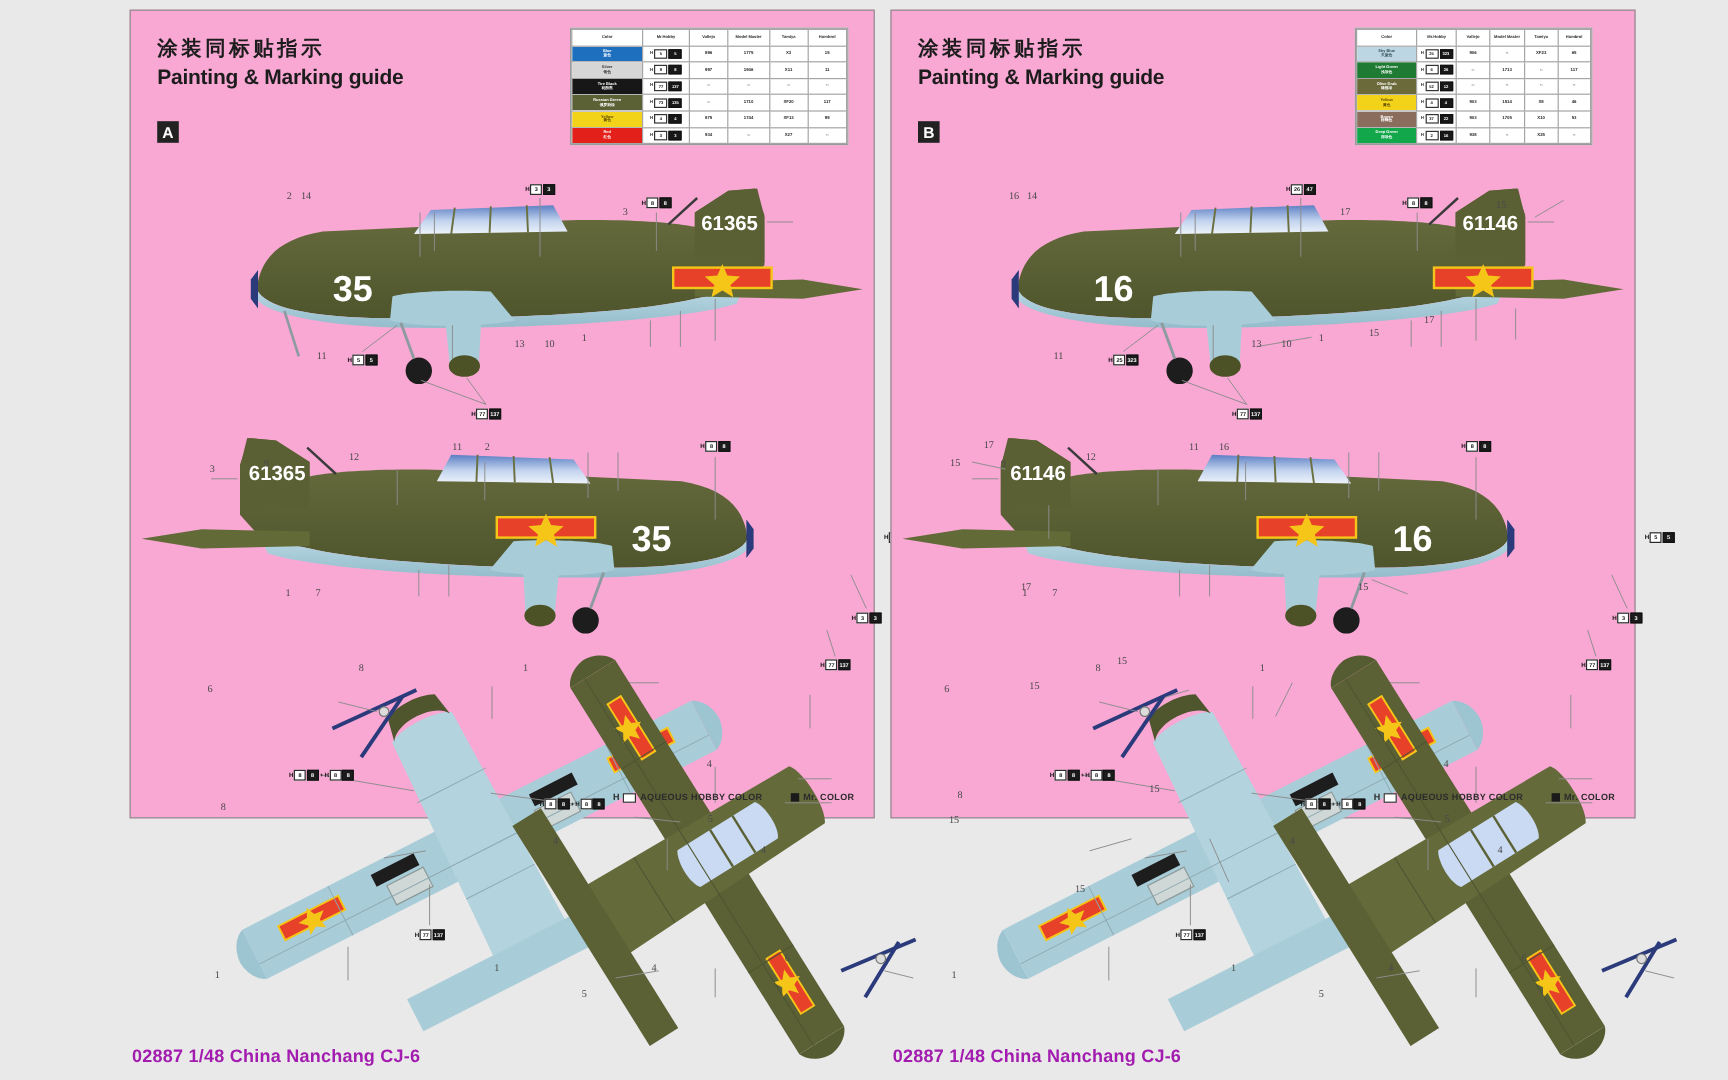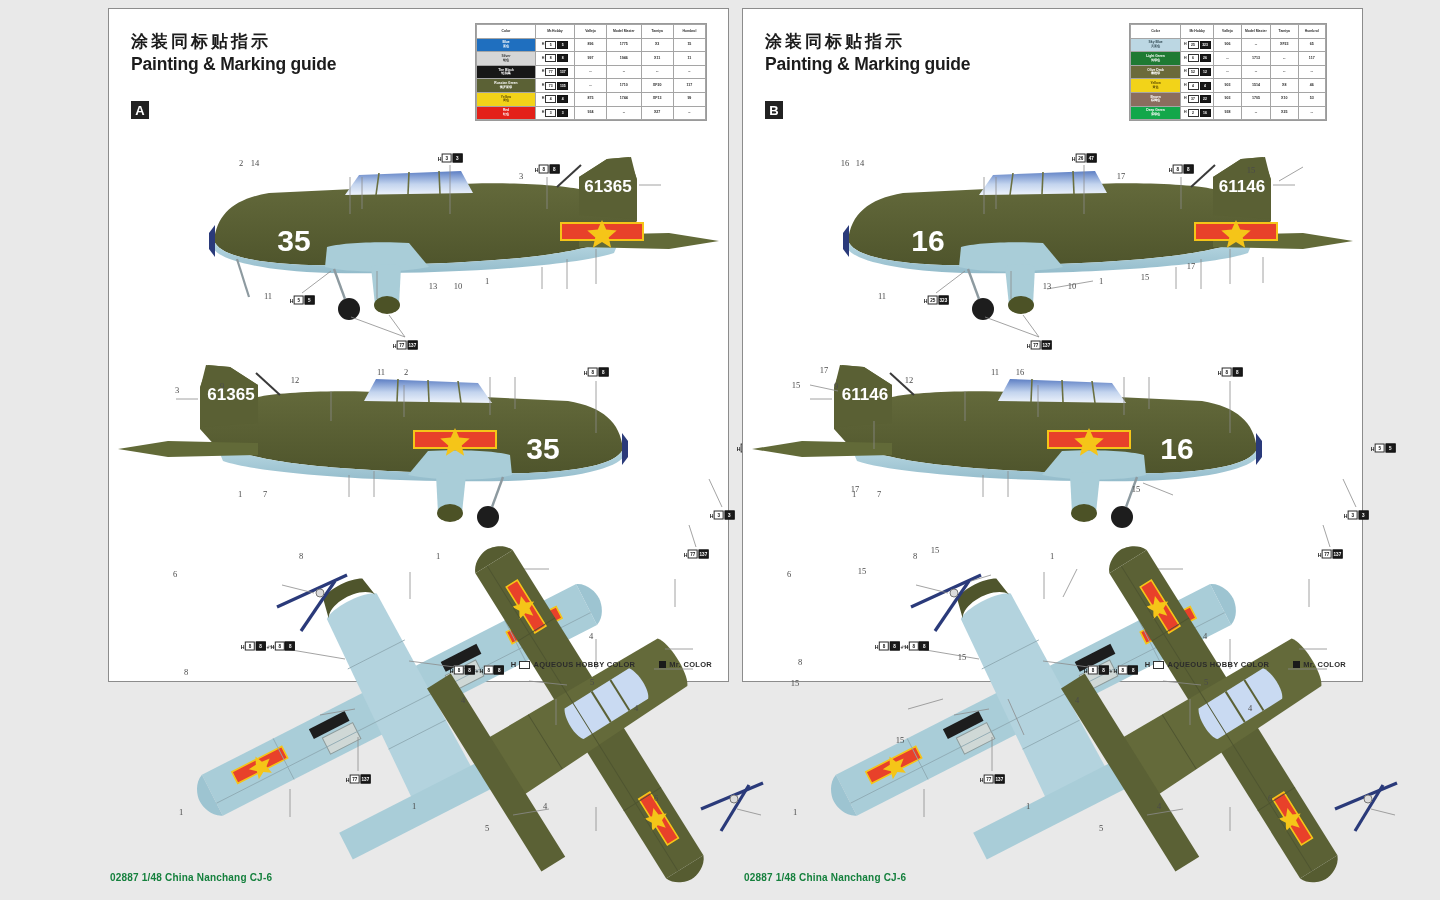--- a/index.html
+++ b/index.html
@@ -7,28 +7,28 @@
     width:1440px;height:900px;
     background:#e9e9e9;
     font-family:"Liberation Sans", sans-serif;
     overflow:hidden;
   }
   .page{position:relative;width:1440px;height:900px;}
 
   
   .panel{
     position:absolute;top:8px;width:621px;height:674px;
-    background:#ffffff;border:1px solid #8c8c8c;box-sizing:border-box;
+    background:#f9a8d4;border:1px solid #8c8c8c;box-sizing:border-box;
   }
   #panel-a{left:108px;}
   #panel-b{left:742px;}
 
   .footer-label{
-    position:absolute;top:872px;font-size:10px;font-weight:bold;
-    color:#15803d;letter-spacing:.2px;white-space:nowrap;
+    position:absolute;top:872px;font-size:15px;font-weight:bold;
+    color:#a21caf;letter-spacing:.2px;white-space:nowrap;
   }
   #footer-a{left:110px;}
   #footer-b{left:744px;}
 
   
   .hdr{position:absolute;left:22px;top:22px;}
   .hdr .cn{font-size:17px;font-weight:bold;color:#1c1c1c;letter-spacing:3px;
            font-family:"DejaVu Sans", sans-serif;line-height:1.25;}
   .hdr .en{font-size:17.5px;font-weight:bold;color:#1c1c1c;letter-spacing:-.2px;margin-top:2px;}
   .variant{

